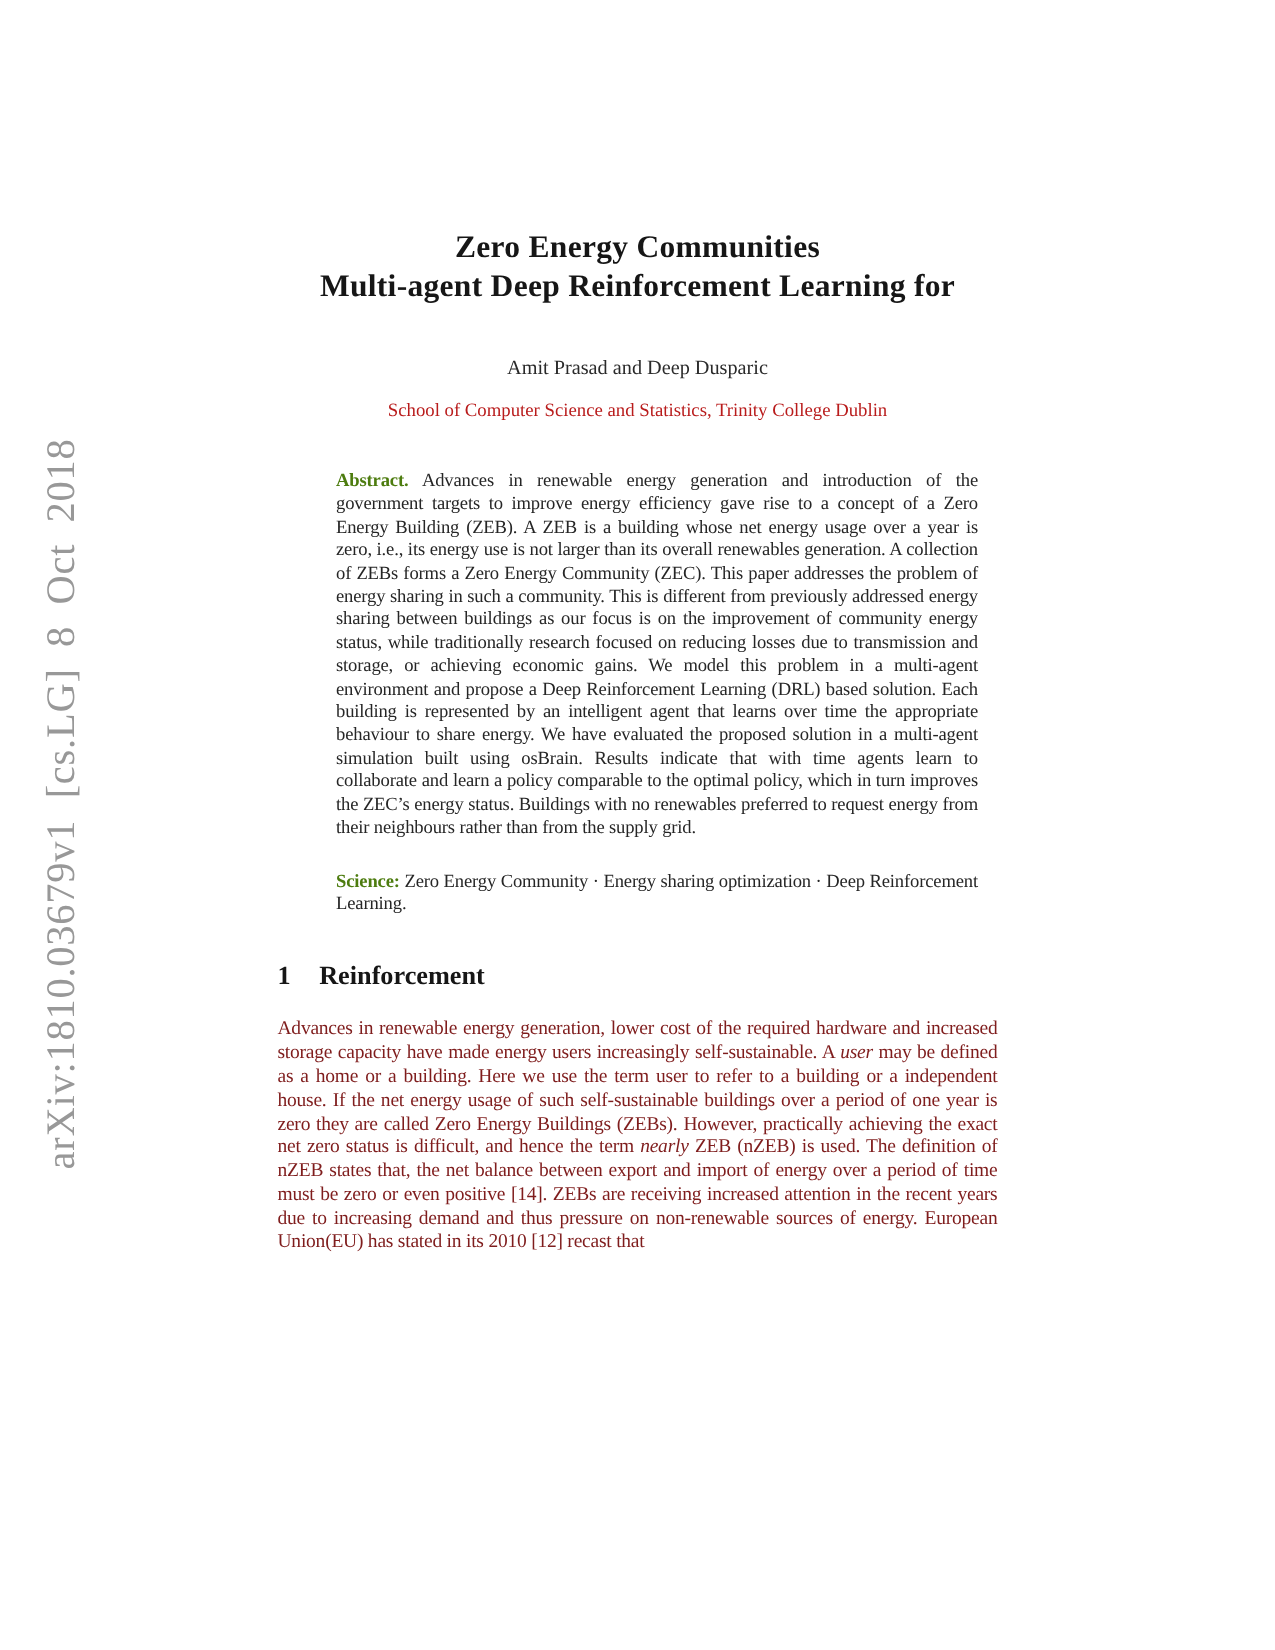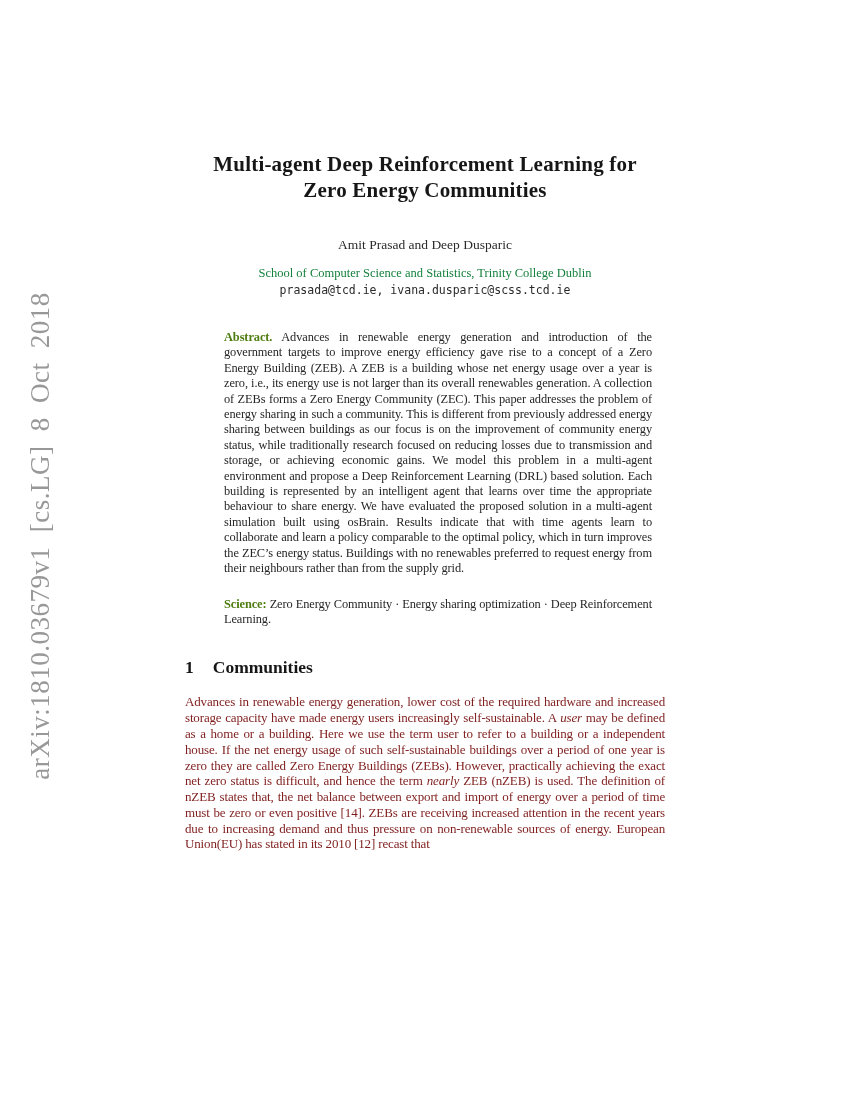--- a/index.html
+++ b/index.html
@@ -52,21 +52,21 @@
     text-align: center;
     font-size: 13.5px;
     line-height: 17px;
     color: #2a2a2a;
   }
   .affiliation {
     margin-top: 13px;
     text-align: center;
     font-size: 12.5px;
     line-height: 15px;
-    color: #15803d;
+    color: #b91c1c;
   }
   .emails {
     margin-top: 2px;
     text-align: center;
     font-family: "DejaVu Sans Mono", "Liberation Mono", monospace;
     font-size: 11.5px;
     line-height: 15px;
     color: #2a2a2a;
   }
   .abstract {
@@ -108,34 +108,33 @@
 </head>
 <body>
 
 <div class="page">
 
   <div class="watermark">arXiv:1810.03679v1 [cs.LG] 8 Oct 2018</div>
 
   <div class="content">
 
     <div class="title">
+      <div>Zero Energy Communities</div>
       <div>Multi-agent Deep Reinforcement Learning for</div>
-      <div>Zero Energy Communities</div>
     </div>
 
     <div class="authors">Amit Prasad and Deep Dusparic</div>
 
     <div class="affiliation">School of Computer Science and Statistics, Trinity College Dublin</div>
 
-    <div class="emails">prasada@tcd.ie, ivana.dusparic@scss.tcd.ie</div>
 
     <p class="abstract"><span class="bold">Abstract.</span><span> Advances in renewable energy generation and introduction of the government targets to improve energy efficiency gave rise to a concept of a Zero Energy Building (ZEB). A ZEB is a building whose net energy usage over a year is zero, i.e., its energy use is not larger than its overall renewables generation. A collection of ZEBs forms a Zero Energy Community (ZEC). This paper addresses the problem of energy sharing in such a community. This is different from previously addressed energy sharing between buildings as our focus is on the improvement of community energy status, while traditionally research focused on reducing losses due to transmission and storage, or achieving economic gains. We model this problem in a multi-agent environment and propose a Deep Reinforcement Learning (DRL) based solution. Each building is represented by an intelligent agent that learns over time the appropriate behaviour to share energy. We have evaluated the proposed solution in a multi-agent simulation built using osBrain. Results indicate that with time agents learn to collaborate and learn a policy comparable to the optimal policy, which in turn improves the ZEC’s energy status. Buildings with no renewables preferred to request energy from their neighbours rather than from the supply grid.</span></p>
 
     <p class="keywords"><span class="bold">Science:</span><span> Zero Energy Community · Energy sharing optimization · Deep Reinforcement Learning.</span></p>
 
     <div class="section-heading">
-      <span class="sec-num">1</span><span>Communities</span>
+      <span class="sec-num">1</span><span>Reinforcement</span>
     </div>
 
     <p class="body-para"><span>Advances in renewable energy generation, lower cost of the required hardware and increased storage capacity have made energy users increasingly self-sustainable. A </span><span class="it">user</span><span> may be defined as a home or a building. Here we use the term user to refer to a building or a independent house. If the net energy usage of such self-sustainable buildings over a period of one year is zero they are called Zero Energy Buildings (ZEBs). However, practically achieving the exact net zero status is difficult, and hence the term </span><span class="it">nearly</span><span> ZEB (nZEB) is used. The definition of nZEB states that, the net balance between export and import of energy over a period of time must be zero or even positive [14]. ZEBs are receiving increased attention in the recent years due to increasing demand and thus pressure on non-renewable sources of energy. European Union(EU) has stated in its 2010 [12] recast that</span></p>
 
   </div>
 </div>
 
 </body></html>

